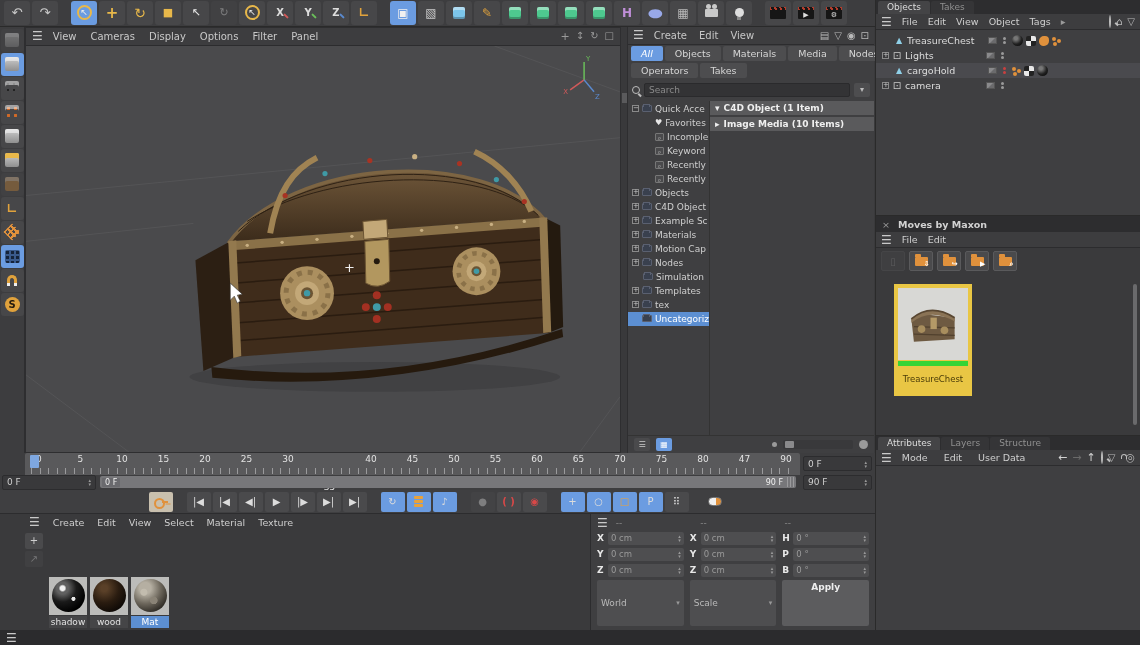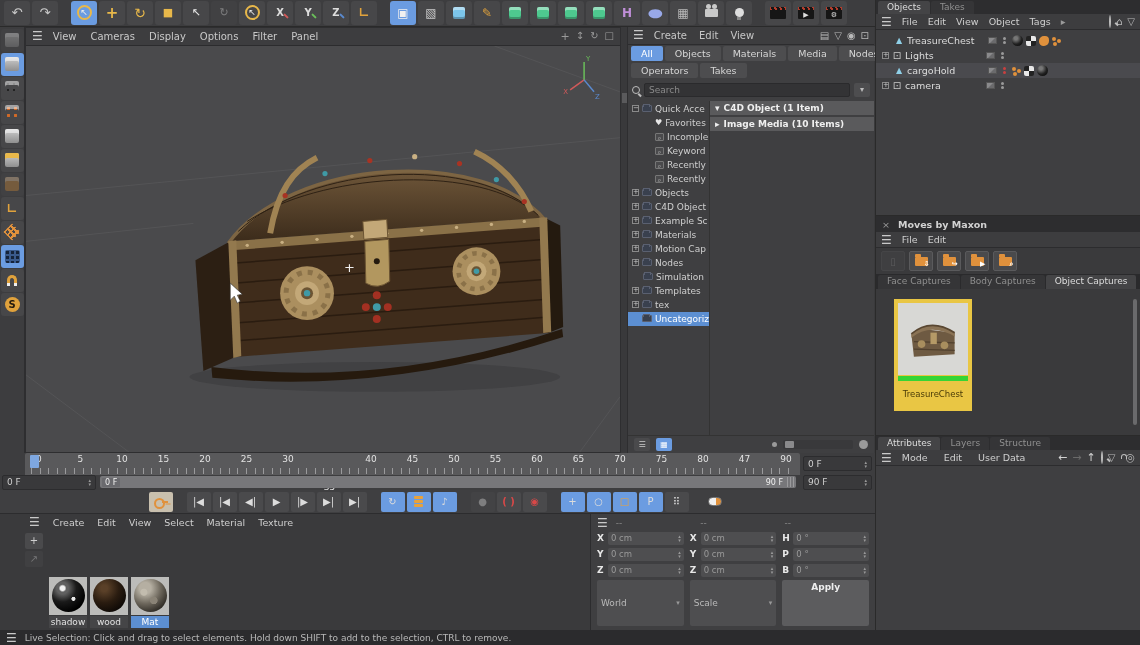--- a/index.html
+++ b/index.html
@@ -528,21 +528,21 @@
                 </span>
                 <span>
                   <span class="ic" style="color: rgb(185, 185, 185); font-size: 10px;">◉</span>
                 </span>
                 <span>
                   <span class="ic" style="color: rgb(185, 185, 185); font-size: 10px;">⊡</span>
                 </span>
               </div>
           </div>
           <div class="br-tabs">
-              <div class="br-tab on" style="flex: 1 1 0%; text-align: right;">All</div>
+              <div class="br-tab on" style="flex: 1 1 0%; text-align: right; font-style: italic;">All</div>
               <div class="br-tab" style="flex: 1 1 0%; text-align: center;">Objects</div>
               <div class="br-tab" style="flex: 1 1 0%; text-align: center;">Materials</div>
               <div class="br-tab" style="flex: 1 1 0%; text-align: center;">Media</div>
               <div class="br-tab" style="flex: 1 1 0%; text-align: center;">Nodes</div>
             </div>
           <div class="br-tabs">
               <div class="br-tab">Operators</div>
               <div class="br-tab">Takes</div>
             </div>
           <div class="br-search">
@@ -1064,25 +1064,20 @@
               <span class="folderic">
                 <b>▶</b>
               </span>
             </div>
             <div class="mvbtn">
               <span class="folderic">
                 <b>⌕</b>
               </span>
             </div>
           </div>
-        <div class="mv-tabs">
-            <div class="rtab">Face Captures</div>
-            <div class="rtab">Body Captures</div>
-            <div class="rtab on">Object Captures</div>
-          </div>
         <div class="mv-body">
           <div class="capture-card">
             <div class="cc-img">
               <svg width="56" height="50">
                   <use href="#minichest"></use>
                 </svg>
             </div>
             <div class="cc-bar"></div>
             <div class="cc-label">TreasureChest</div>
           </div>
@@ -1123,15 +1118,14 @@
               </span>
             </div>
         </div>
         <div class="attr-body"></div>
       </div>
     </div>
   </div>
 
   <div class="status-bar">
     <span class="hamb">☰</span>
-    <span>Live Selection: Click and drag to select elements. Hold down SHIFT to add to the selection, CTRL to remove.</span>
   </div>
 </div>
 
 </body></html>

